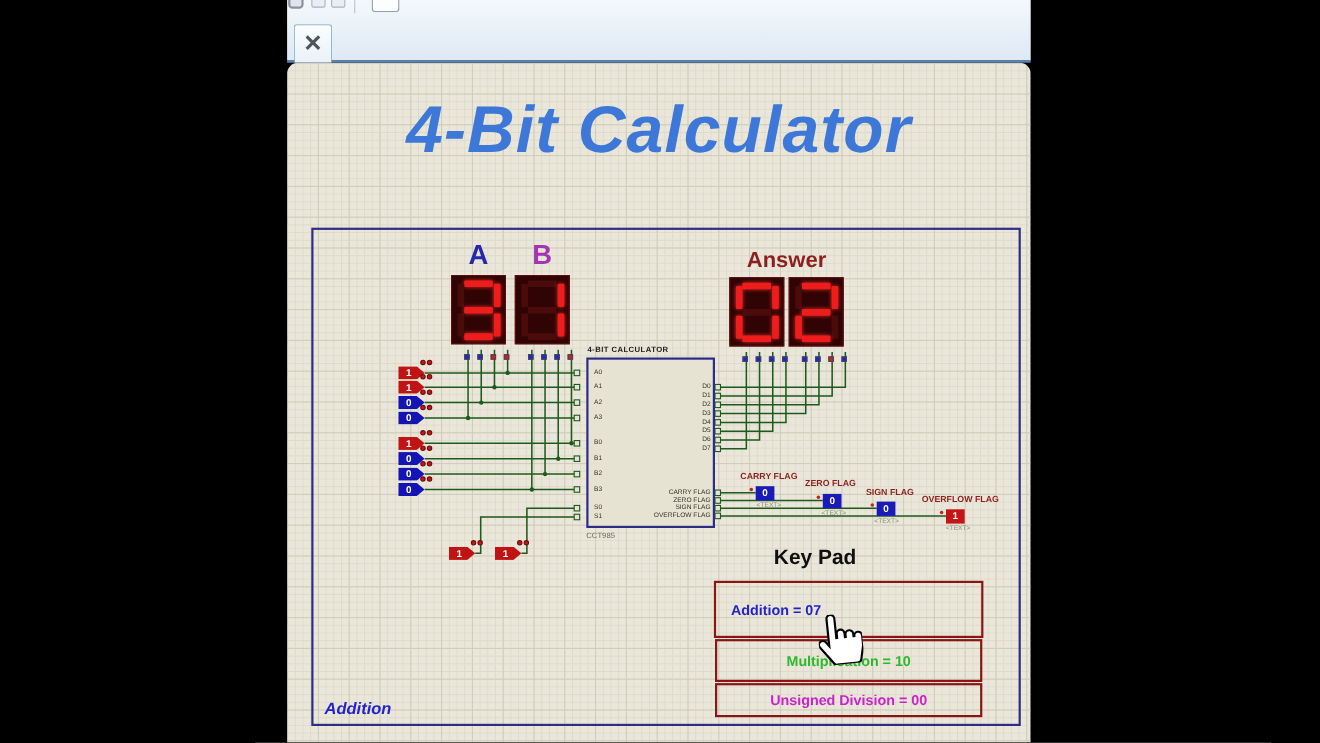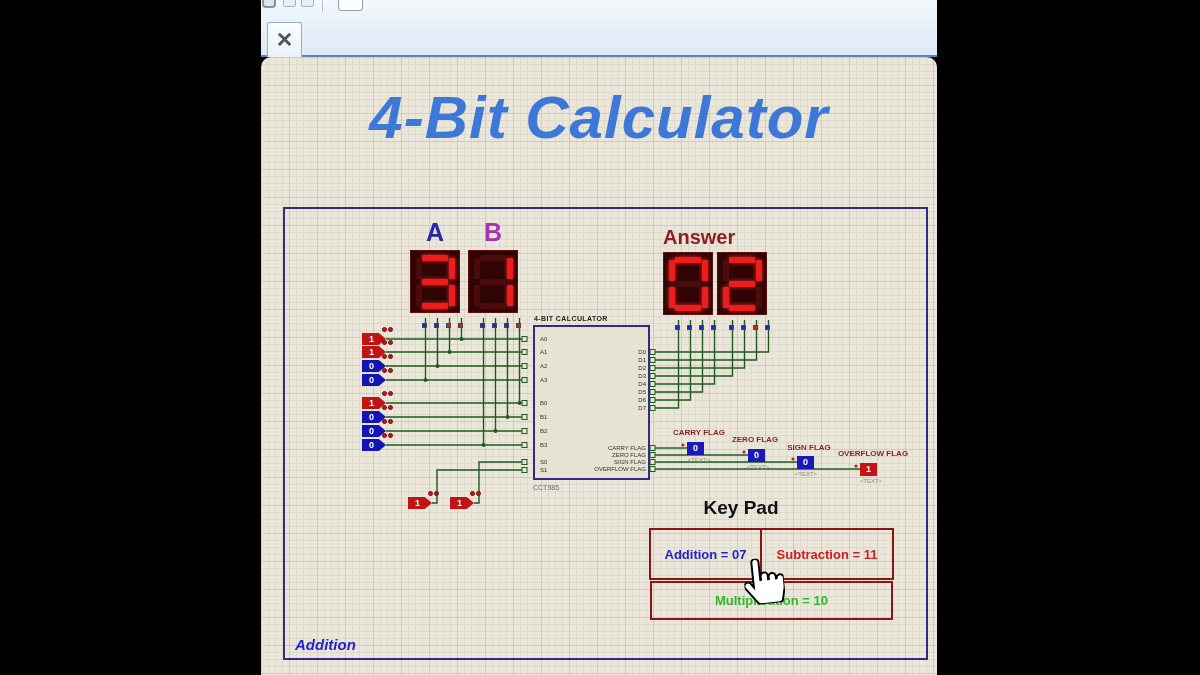--- a/index.html
+++ b/index.html
@@ -26,21 +26,21 @@
       linear-gradient(#cfccbb 1px,transparent 1px),
       linear-gradient(90deg,#cfccbb 1px,transparent 1px),
       linear-gradient(#dfdbcc 1px,transparent 1px),
       linear-gradient(90deg,#dfdbcc 1px,transparent 1px);
     background-size:28px 28px,28px 28px,7px 7px,7px 7px;overflow:hidden;border-radius:10px;}
   .sheet-border{position:absolute;left:22px;top:150px;width:645px;height:453px;
                 border:2px solid #2d2d86;pointer-events:none;}
   .main-title{position:absolute;left:0;top:26px;width:100%;text-align:center;
               font-size:60px;font-weight:bold;font-style:italic;letter-spacing:1px;}
   .disp-label{position:absolute;font-weight:bold;font-size:25px;text-align:center;width:50px;}
-  .answer-label{position:absolute;font-weight:bold;font-size:20px;}
+  .answer-label{position:absolute;font-weight:bold;font-size:20px;text-align:center;}
 
   
   .sevseg{position:absolute;width:50px;height:63px;background:#300404;border:1px solid #5e0e0e;}
   .seg{position:absolute;background:#4c0b0b;border-radius:1px;}
   .seg.lit{background:#ef1c1c;box-shadow:0 0 4px rgba(255,50,50,.85);}
   .seg-a{left:11px;top:4px;width:26px;height:6px;}
   .seg-g{left:11px;top:28px;width:26px;height:6px;}
   .seg-d{left:11px;top:52px;width:26px;height:6px;}
   .seg-f{left:5px;top:7px;width:6px;height:21px;}
   .seg-b{left:38px;top:7px;width:6px;height:21px;}
@@ -198,24 +198,26 @@
       <div class="fbox" style="left: 536px; top: 399px; background: rgb(26, 26, 184);">0</div>
       <div class="ftext" style="left:545px;top:414px;">&lt;TEXT&gt;</div>
 
       <div class="flabel" style="left:612px;top:392px;">OVERFLOW FLAG</div>
       <div class="fbox" style="left: 599px; top: 406px; background: rgb(196, 20, 20);">1</div>
       <div class="ftext" style="left:610px;top:421px;">&lt;TEXT&gt;</div>
 
       <div class="kp-title">Key Pad</div>
       <div class="kp-box" style="left:388px;top:471px;width:245px;height:52px;">
         <div class="kp-cell" style="width: 109px; color: rgb(35, 35, 200);">Addition = 07</div>
-        <div class="kp-cell" style="flex: 1 1 0%; border-left: 2px solid rgb(139, 21, 21); color: rgb(204, 32, 32);">Subtraction = 11</div>
       </div>
       <div class="kp-box" style="left:389px;top:524px;width:243px;height:39px;">
         <div class="kp-cell" style="flex: 1 1 0%; color: rgb(46, 184, 46);">Multiplication = 10</div>
+      </div>
+      <div class="kp-box" style="left:389px;top:564px;width:243px;height:31px;">
+        <div class="kp-cell" style="flex: 1 1 0%; color: rgb(204, 34, 204);">Unsigned Division = 00</div>
       </div>
 
       <div class="brand" style="color: rgb(35, 35, 204);">Addition</div>
 
       <svg class="cursor" width="40" height="46" viewBox="0 0 448 512">
         <path fill="#ffffff" stroke="#000000" stroke-width="22" d="M448 240v96c0 3-.4 6-1 9l-32 136c-4 18-20 31-39 31H168c-13 0-25-6-32-16L8 320c-13-18-9-43 9-56 18-13 43-9 56 9l31 44V40c0-22 18-40 40-40s40 18 40 40v200h8v-40c0-22 18-40 40-40s40 18 40 40v40h8v-24c0-22 18-40 40-40s40 18 40 40v24h8c0-22 18-40 40-40s40 18 40 40z"></path>
       </svg>
     <div class="sevseg" style="left: 149px; top: 193px;">
           <div class="seg seg-a lit"></div>
           <div class="seg seg-b lit"></div>

